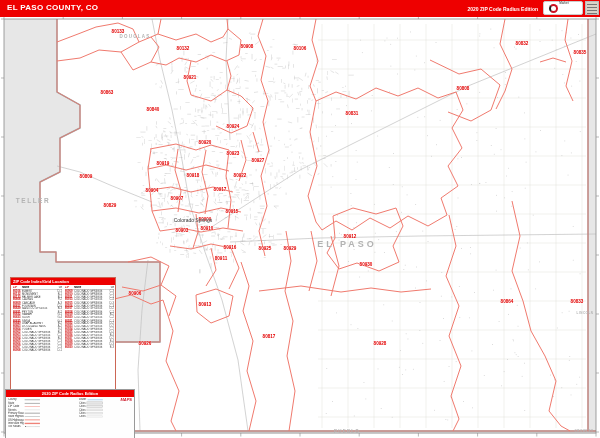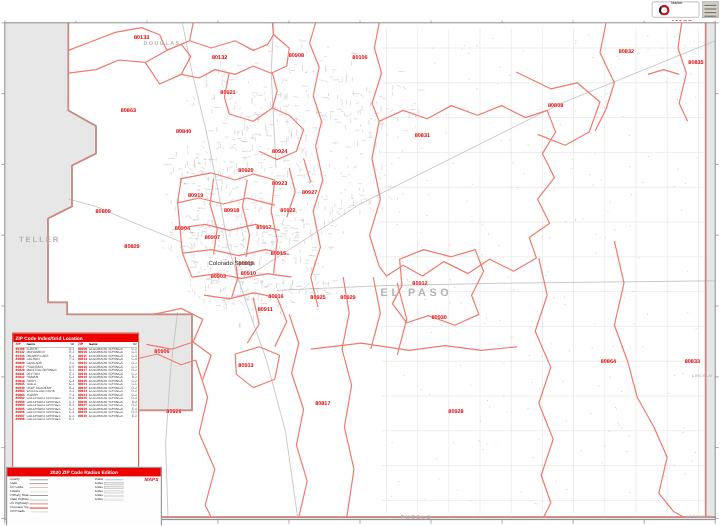--- a/index.html
+++ b/index.html
@@ -59,20 +59,24 @@
   .s-city3{height:2.8px;background:#f0f0f0;border:.5px solid #ccc;}
   .s-city4{height:2.2px;background:#f3f3f3;border:.5px solid #ccc;}
   .s-city5{height:1.6px;background:#f6f6f6;border:.5px solid #ddd;}
   #legend-logo{position:absolute;right:2px;top:7px;font-size:4px;font-weight:bold;font-style:italic;color:#cc1122;}
 </style>
 </head>
 <body>
 
 <div id="stage">
 
+  <div id="banner">
+    <span class="title">EL PASO COUNTY, CO</span>
+    <span class="edition">2020 ZIP Code Radius Edition</span>
+  </div>
   <div id="logo-box">
     <span class="swirl"></span>
     <span>
       <span class="lg-sm">Market</span><br>
       <span class="lg-big">MAPS</span>
     </span>
   </div>
   <div id="fineprint">
       <i></i>
       <i></i>

